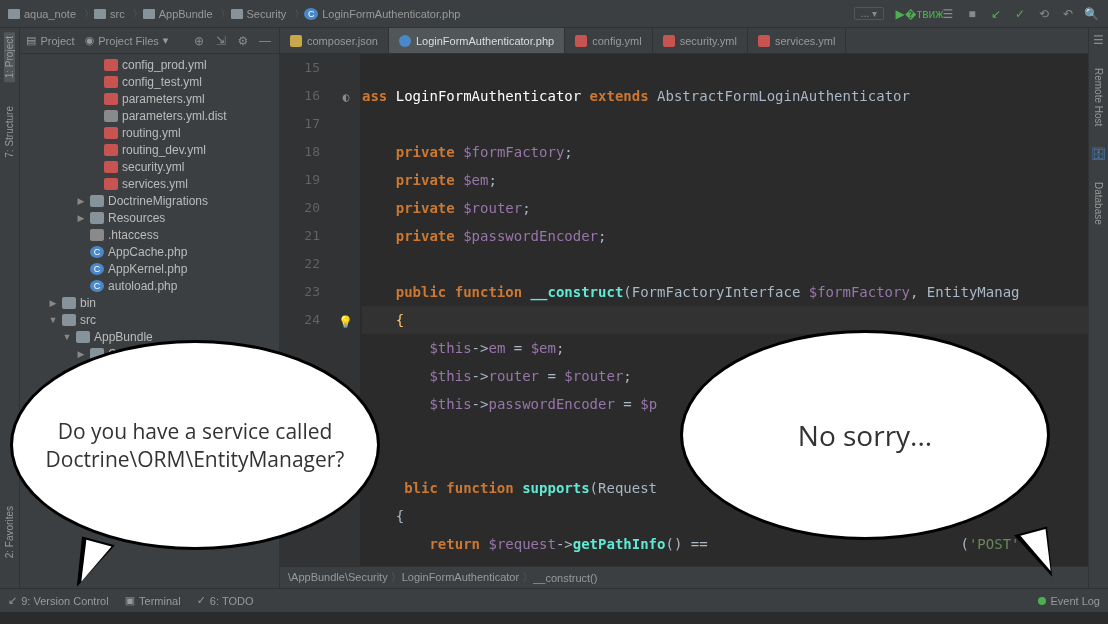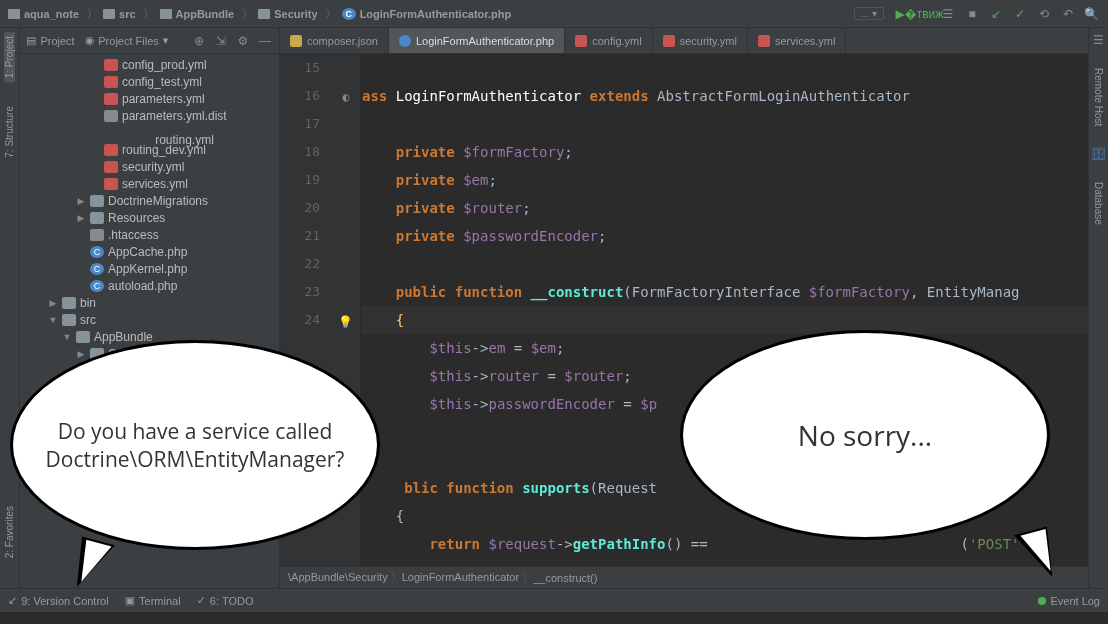--- a/index.html
+++ b/index.html
@@ -1,19 +1,19 @@
 <!DOCTYPE html>
 <html><head>
 <meta charset="utf-8">
 <style>
 * { margin: 0; padding: 0; box-sizing: border-box; }
 body { font-family: -apple-system, 'Segoe UI', sans-serif; font-size: 12px; background: #2b2b2b; color: #bbb; width: 1108px; height: 624px; overflow: hidden; position: relative; }
 
 .top-bar { height: 28px; background: #3c3f41; display: flex; align-items: center; padding: 0 8px; border-bottom: 1px solid #323232; }
-.breadcrumb { display: flex; align-items: center; gap: 6px; flex: 1; font-weight: bold; }
+.breadcrumb { display: flex; align-items: center; gap: 0; flex: 1; }
 .breadcrumb-item { display: flex; align-items: center; gap: 4px; color: #999; font-size: 11px; }
 .breadcrumb-item::after { content: "〉"; margin-left: 4px; color: #666; font-size: 10px; }
 .breadcrumb-item:last-child::after { content: ""; }
 .folder-icon { width: 12px; height: 10px; background: #87939a; border-radius: 1px; display: inline-block; }
 .top-actions { display: flex; gap: 8px; align-items: center; }
 .top-icon { width: 16px; height: 16px; display: flex; align-items: center; justify-content: center; color: #8a8a8a; font-size: 12px; }
 .top-icon.green { color: #4caf50; }
 
 .main-row { display: flex; height: 560px; }
 
@@ -158,21 +158,21 @@
         <div class="tree-item" style="padding-left: 70px;">
           <span class="tree-caret"></span>
           <span class="tree-fileicon fi-yml"></span>
           <span>parameters.yml</span>
         </div>
         <div class="tree-item" style="padding-left: 70px;">
           <span class="tree-caret"></span>
           <span class="tree-fileicon fi-txt"></span>
           <span>parameters.yml.dist</span>
         </div>
-        <div class="tree-item" style="padding-left: 70px; flex-direction: column;">
+        <div class="tree-item" style="padding-left: 70px;">
           <span class="tree-caret"></span>
           <span class="tree-fileicon fi-yml"></span>
           <span>routing.yml</span>
         </div>
         <div class="tree-item" style="padding-left: 70px;">
           <span class="tree-caret"></span>
           <span class="tree-fileicon fi-yml"></span>
           <span>routing_dev.yml</span>
         </div>
         <div class="tree-item" style="padding-left: 70px;">

